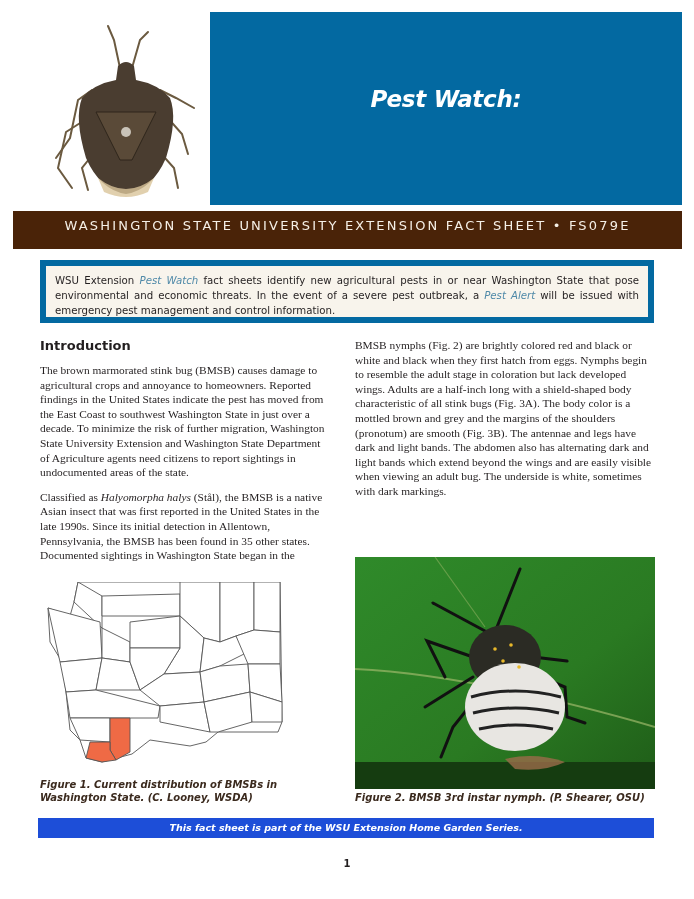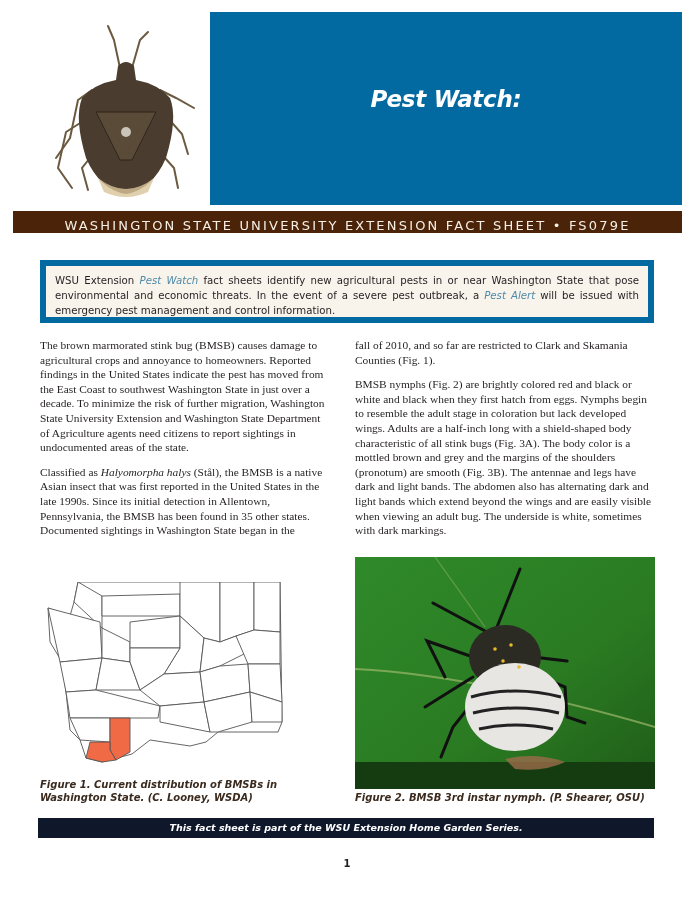--- a/index.html
+++ b/index.html
@@ -4,40 +4,40 @@
 <style>
   * { box-sizing: border-box; margin: 0; padding: 0; }
   html, body { width: 694px; height: 899px; background: #ffffff; overflow: hidden; }
   body { position: relative; font-family: "Liberation Serif", serif; color: #231f20; }
 
   .hero-photo { position: absolute; left: 48px; top: 8px; width: 156px; height: 190px; }
   .header-box { position: absolute; left: 210px; top: 12px; width: 472px; height: 193px; background: #0369a1; color: #ffffff; text-align: center; }
   .header-kicker { position: absolute; left: 0; right: 0; top: 74px; font-family: "DejaVu Sans", sans-serif; font-style: italic; font-weight: bold; font-size: 23px; letter-spacing: -0.3px; }
   .header-title { position: absolute; left: 0; right: 0; top: 114px; font-family: "DejaVu Sans", sans-serif; font-size: 23px; letter-spacing: -0.3px; }
 
-  .banner { position: absolute; left: 13px; top: 211px; width: 669px; height: 22px; background: #4a2308; color: #f5efe6; font-family: "DejaVu Sans", sans-serif; font-size: 13px; letter-spacing: 2.2px; text-align: center; line-height: 30px; }
+  .banner { position: absolute; left: 13px; top: 211px; width: 669px; height: 38px; background: #4a2308; color: #f5efe6; font-family: "DejaVu Sans", sans-serif; font-size: 13px; letter-spacing: 2.2px; text-align: center; line-height: 30px; }
 
   .intro-box { position: absolute; left: 40px; top: 260px; width: 614px; height: 63px; background: #f8f4ec; border: 6px solid #0369a1; padding: 7px 9px; font-family: "DejaVu Sans", sans-serif; font-size: 10.2px; line-height: 15px; text-align: justify; color: #231f20; }
   .intro-box .accent { color: #4f89a8; font-style: italic; }
 
   .col { position: absolute; font-size: 11.4px; line-height: 14.6px; color: #231f20; }
   .col-left { left: 40px; top: 338px; width: 290px; }
   .col-right { left: 355px; top: 338px; width: 300px; }
   .section-heading { font-family: "DejaVu Sans", sans-serif; font-weight: bold; font-size: 13px; margin-bottom: 9px; line-height: 16px; }
   .para { margin-bottom: 10px; }
   .para i { }
 
   .map-figure { position: absolute; left: 40px; top: 582px; width: 280px; height: 190px; }
   .fig-caption { position: absolute; font-family: "DejaVu Sans", sans-serif; font-style: italic; font-weight: bold; font-size: 10px; line-height: 13px; color: #3b2a1e; }
   .cap1 { left: 40px; top: 778px; width: 290px; }
   .cap2 { left: 355px; top: 791px; width: 300px; }
 
   .nymph-photo { position: absolute; left: 355px; top: 557px; width: 300px; height: 232px; overflow: hidden; background: #2f7a25; }
 
-  .footer-bar { position: absolute; left: 38px; top: 818px; width: 616px; height: 20px; background: #0f172a; color: #ffffff; font-family: "DejaVu Sans", sans-serif; font-style: italic; font-weight: bold; font-size: 9.5px; text-align: center; line-height: 20px; }
+  .footer-bar { position: absolute; left: 38px; top: 818px; width: 616px; height: 20px; background: #1d4ed8; color: #ffffff; font-family: "DejaVu Sans", sans-serif; font-style: italic; font-weight: bold; font-size: 9.5px; text-align: center; line-height: 20px; }
   .page-number { position: absolute; left: 0; right: 0; top: 858px; text-align: center; font-family: "DejaVu Sans", sans-serif; font-weight: bold; font-size: 10px; color: #231f20; }
 </style>
 </head>
 <body>
 
 <div class="hero-photo">
   <svg width="156" height="190" viewBox="0 0 156 190">
     <g stroke="#6b5a40" stroke-width="2" fill="none" stroke-linecap="round">
       <path d="M72 60 L66 32 L60 18"></path>
       <path d="M84 60 L92 32 L100 24"></path>
@@ -59,26 +59,26 @@
   <div class="header-kicker">Pest Watch:</div>
 </div>
 
 <div class="banner">WASHINGTON STATE UNIVERSITY EXTENSION FACT SHEET • FS079E</div>
 
 <div class="intro-box">
   <span>WSU Extension </span><span class="accent">Pest Watch</span><span> fact sheets identify new agricultural pests in or near Washington State that pose environmental and economic threats. In the event of a severe pest outbreak, a </span><span class="accent">Pest Alert</span><span> will be issued with emergency pest management and control information.</span>
 </div>
 
 <div class="col col-left">
+  <div class="section-heading">Introduction</div>
   <p class="para">The brown marmorated stink bug (BMSB) causes damage to agricultural crops and annoyance to homeowners. Reported findings in the United States indicate the pest has moved from the East Coast to southwest Washington State in just over a decade. To minimize the risk of further migration, Washington State University Extension and Washington State Department of Agriculture agents need citizens to report sightings in undocumented areas of the state.</p>
   <p class="para"><span>Classified as </span><i>Halyomorpha halys</i><span> (Stål), the BMSB is a native Asian insect that was first reported in the United States in the late 1990s. Since its initial detection in Allentown, Pennsylvania, the BMSB has been found in 35 other states. Documented sightings in Washington State began in the</span></p>
 </div>
 
 <div class="col col-right">
-  <p class="para">fall of 2010, and so far are restricted to Clark and Skamania Counties (Fig. 1).</p>
   <p class="para">BMSB nymphs (Fig. 2) are brightly colored red and black or white and black when they first hatch from eggs. Nymphs begin to resemble the adult stage in coloration but lack developed wings. Adults are a half-inch long with a shield-shaped body characteristic of all stink bugs (Fig. 3A). The body color is a mottled brown and grey and the margins of the shoulders (pronotum) are smooth (Fig. 3B). The antennae and legs have dark and light bands. The abdomen also has alternating dark and light bands which extend beyond the wings and are easily visible when viewing an adult bug. The underside is white, sometimes with dark markings.</p>
 </div>
 
 <div class="map-figure">
   <svg width="280" height="190" viewBox="0 0 280 190">
     <g fill="#ffffff" stroke="#555555" stroke-width="0.9">
       <path d="M38 0 L240 0 L242 140 L238 150 L178 150 L166 160 L150 164 L110 158 L92 172 L62 180 L46 176 L40 158 L30 148 L26 110 L22 80 L10 60 L8 26 L30 34 L34 20 Z"></path>
       <path d="M38 0 L62 14 L62 46 L34 20 Z"></path>
       <path d="M62 14 L140 12 L140 34 L62 34 Z"></path>
       <path d="M140 0 L180 0 L180 60 L164 56 L140 34 Z"></path>

